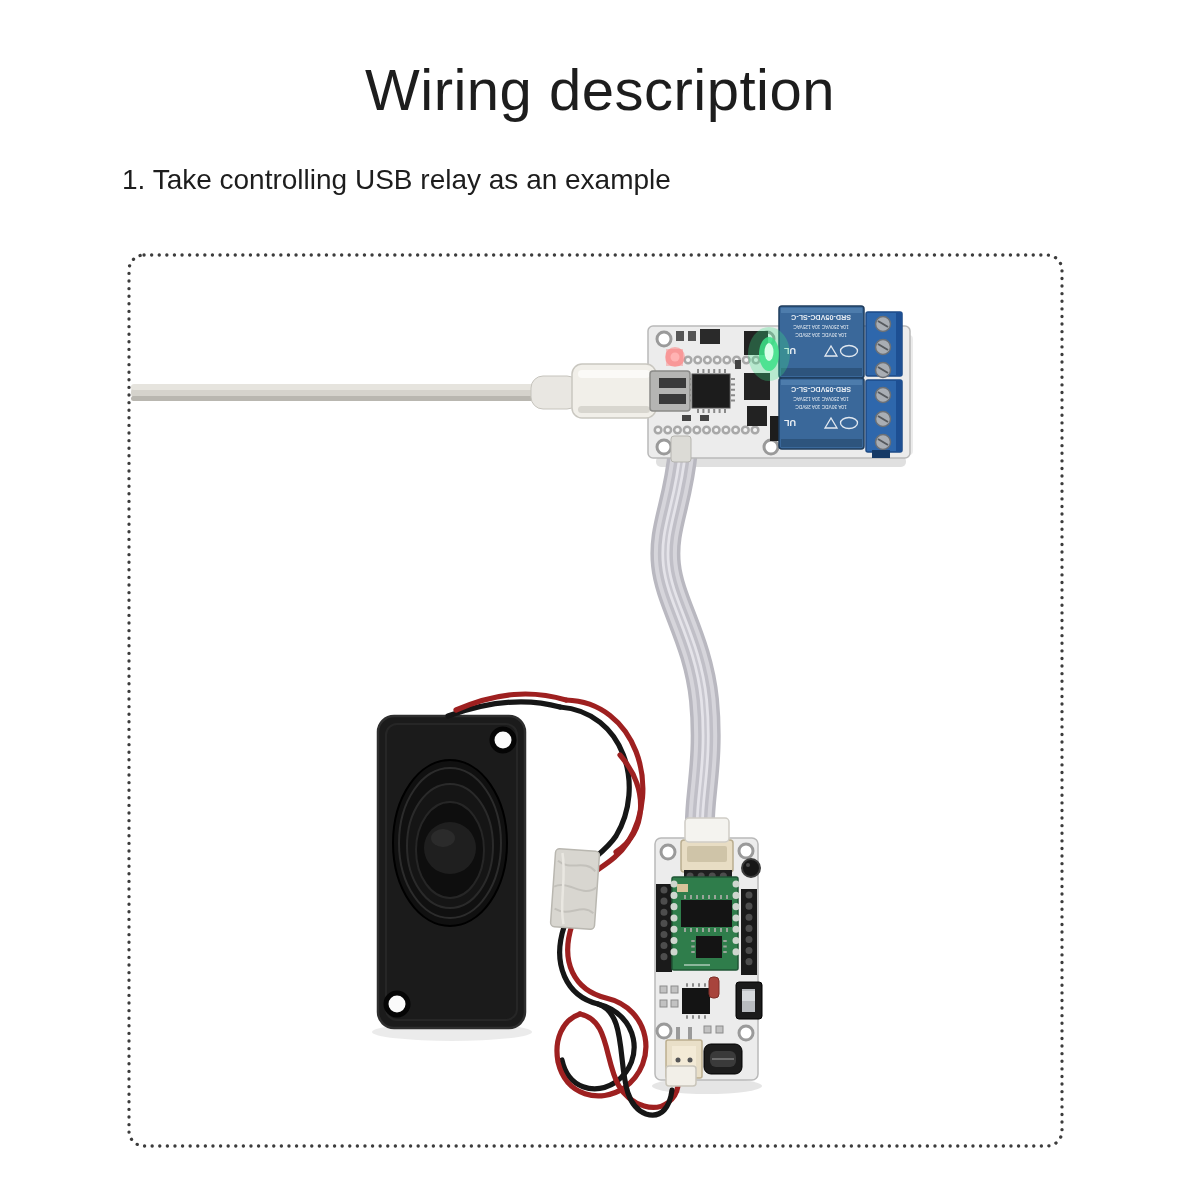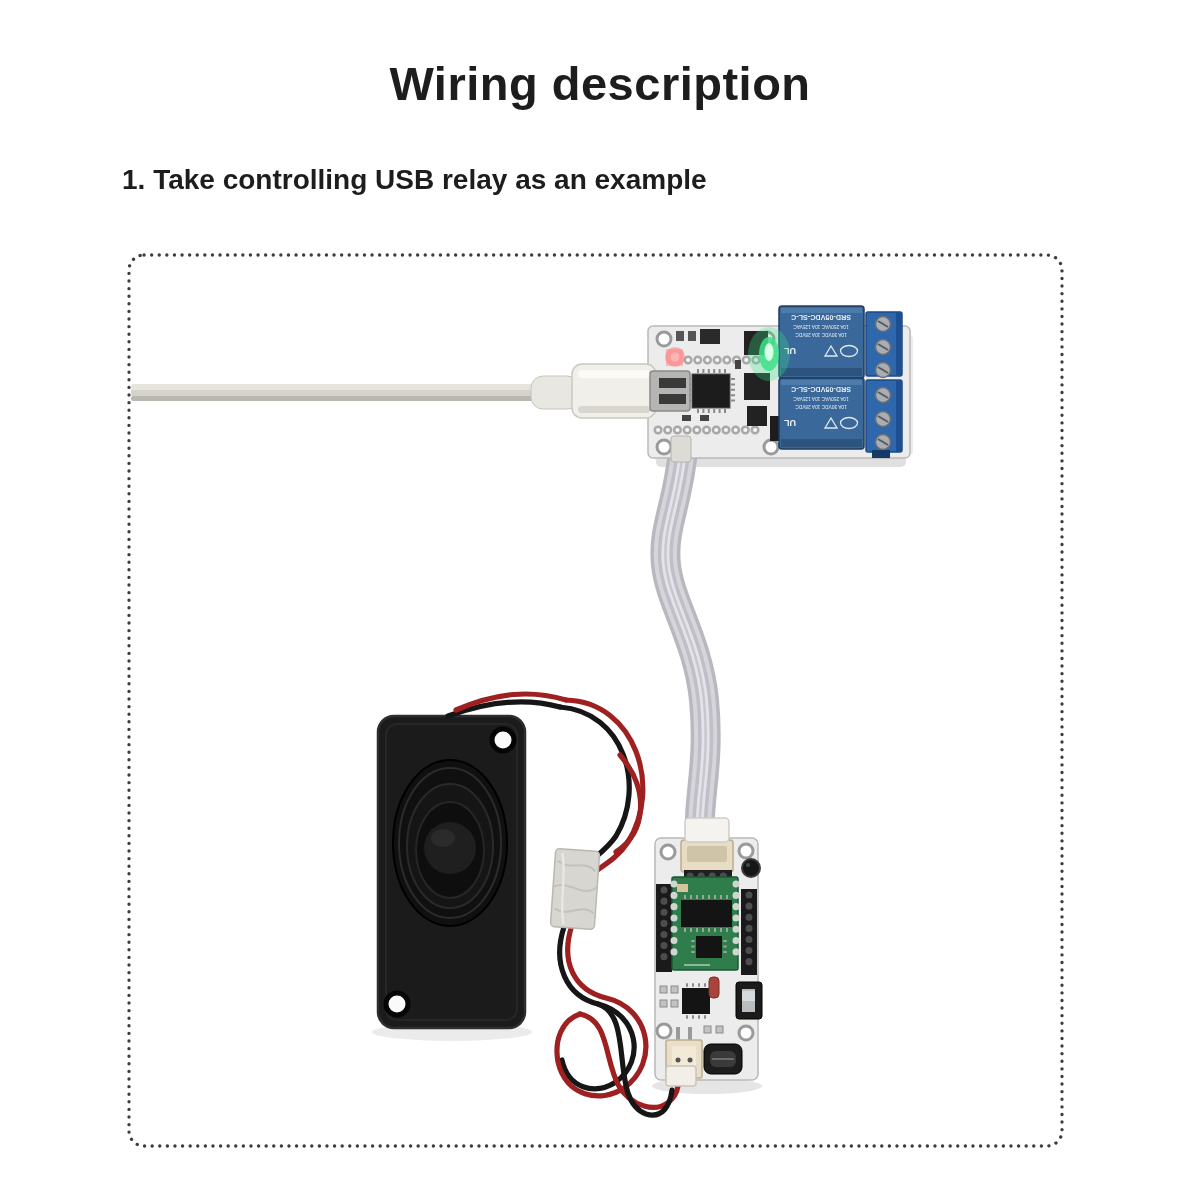--- a/index.html
+++ b/index.html
@@ -2,25 +2,25 @@
 <html style="--text: #1d1d1d; --border-dot: #3c3c3c; --pcb-white: #ececec; --relay-blue: #3a689a; --terminal-blue: #2e67ac; --module-green: #2f7d4b; --led-green: #3ce087; --led-red: #ff6b6b; --wire-red: #9e2020; --wire-black: #161616; --cable-gray: #d5d3cc; --tape-gray: #d8d6d0; --speaker-black: #1b1b1b;"><head>
 <meta charset="utf-8">
 <style>
   html,body{margin:0;padding:0;}
   body{
     width:1200px;height:1200px;position:relative;background:#ffffff;
     font-family:"Liberation Sans", sans-serif;overflow:hidden;
   }
   .title{
     position:absolute;top:56px;left:0;width:100%;text-align:center;
-    font-size:47px;font-weight:700;color:var(--text,#1d1d1d);letter-spacing:.5px;
+    font-size:58px;font-weight:400;color:var(--text,#1d1d1d);letter-spacing:.5px;
   }
   .subtitle{
     position:absolute;top:164px;left:122px;
-    font-size:28px;font-weight:700;color:var(--text,#1d1d1d);
+    font-size:28px;font-weight:400;color:var(--text,#1d1d1d);
   }
   svg.figure{position:absolute;left:0;top:0;width:1200px;height:1200px;}
   .dotborder{stroke:var(--border-dot,#3c3c3c);}
   .pcb{fill:var(--pcb-white,#ececec);}
   .relay-face{fill:var(--relay-blue,#3a689a);}
   .terminal{fill:var(--terminal-blue,#2e67ac);}
   .greenmod{fill:var(--module-green,#2f7d4b);}
   .ledg{fill:var(--led-green,#3ce087);}
   .ledr{fill:var(--led-red,#ff6b6b);}
   .wireR{stroke:var(--wire-red,#9e2020);}

